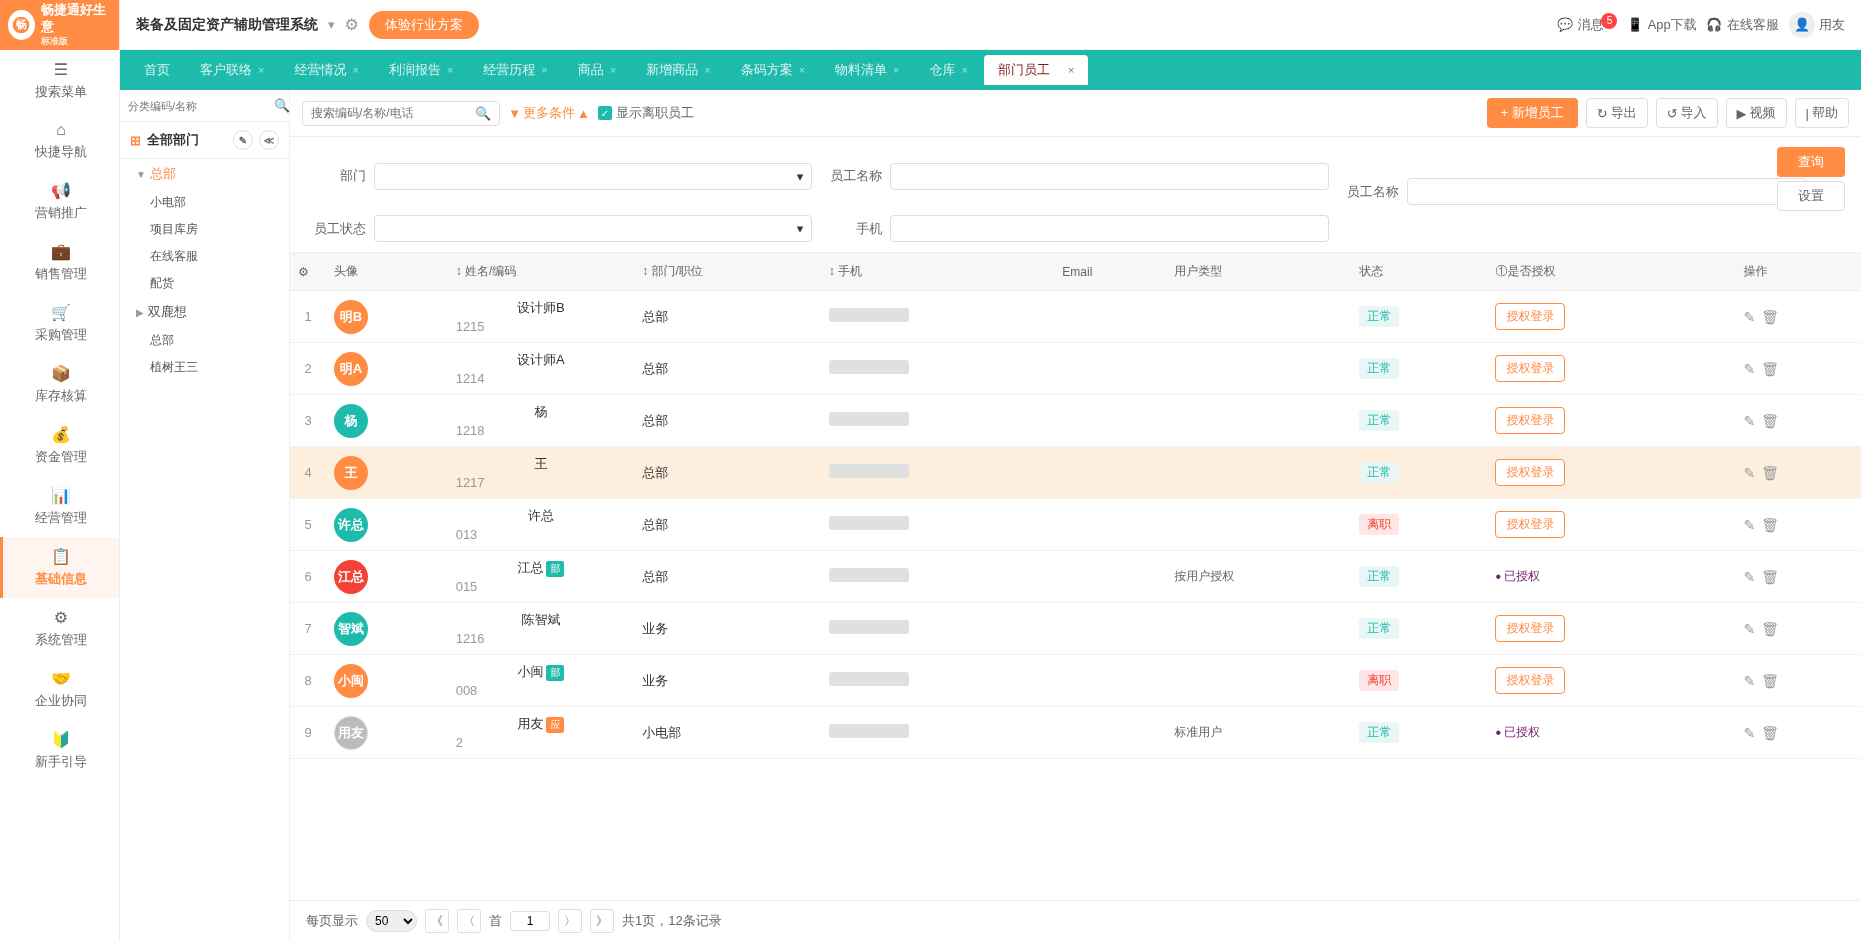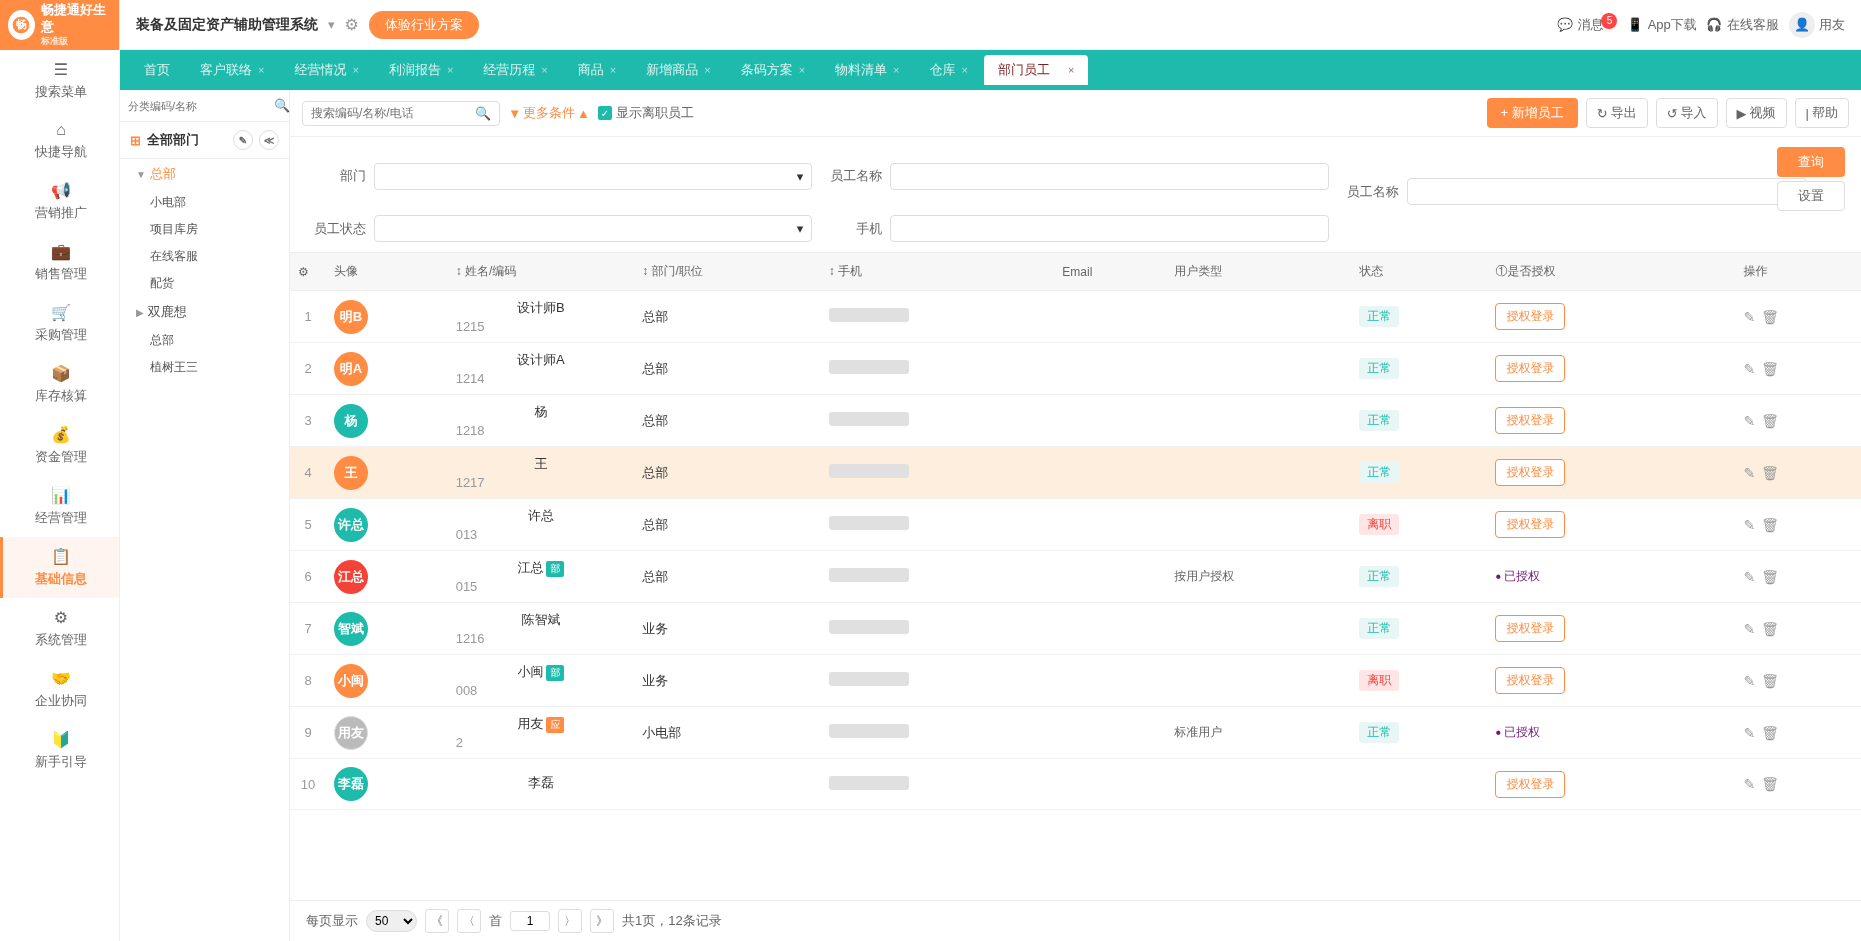--- a/index.html
+++ b/index.html
@@ -589,45 +589,20 @@
                   <span class="authorized">已授权</span>
                 </td>
     <td style="flex:1;"></td>
     <td>
       <div class="op-btns">
         <span class="op-btn">✎</span>
         <span class="op-btn">🗑</span>
       </div>
     </td>
   </tr>
-              <tr>
-    <td style="text-align:center;color:#999;">10</td>
-    <td>
-      <div class="avatar avatar-teal">李磊</div>
-    </td>
-    <td>
-      <div class="name-code">
-        <span class="name-main">李磊</span>
-        <span class="name-sub"></span>
-      </div>
-    </td>
-    <td></td>
-    <td><span class="phone-blur"></span></td>
-    <td></td>
-    <td></td>
-    <td></td>
-    <td><button class="btn-auth">授权登录</button></td>
-    <td style="flex:1;"></td>
-    <td>
-      <div class="op-btns">
-        <span class="op-btn">✎</span>
-        <span class="op-btn">🗑</span>
-      </div>
-    </td>
-  </tr>
             </tbody>
         </table>
       </div>
 
       <div class="tablefooter">
         <span>每页显示</span>
         <select>
           <option>50</option>
           <option>20</option>
           <option>100</option>

